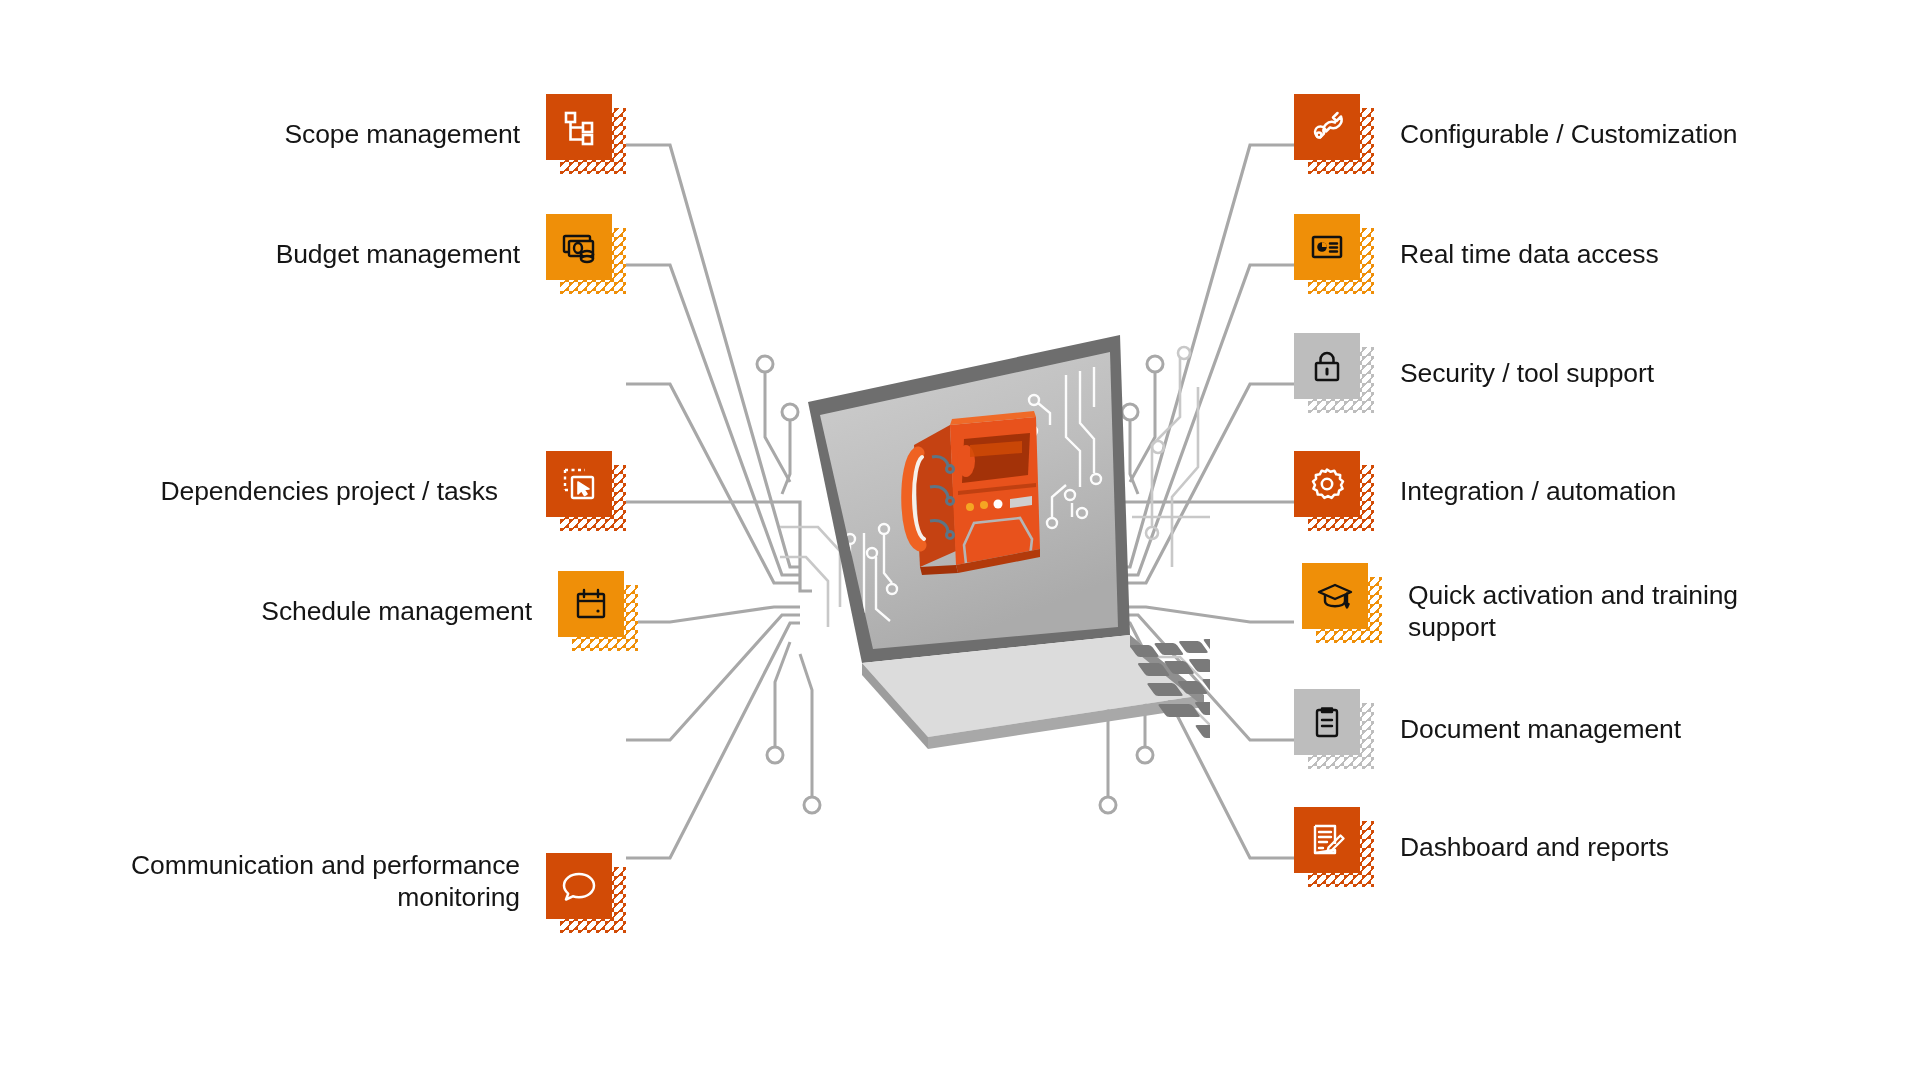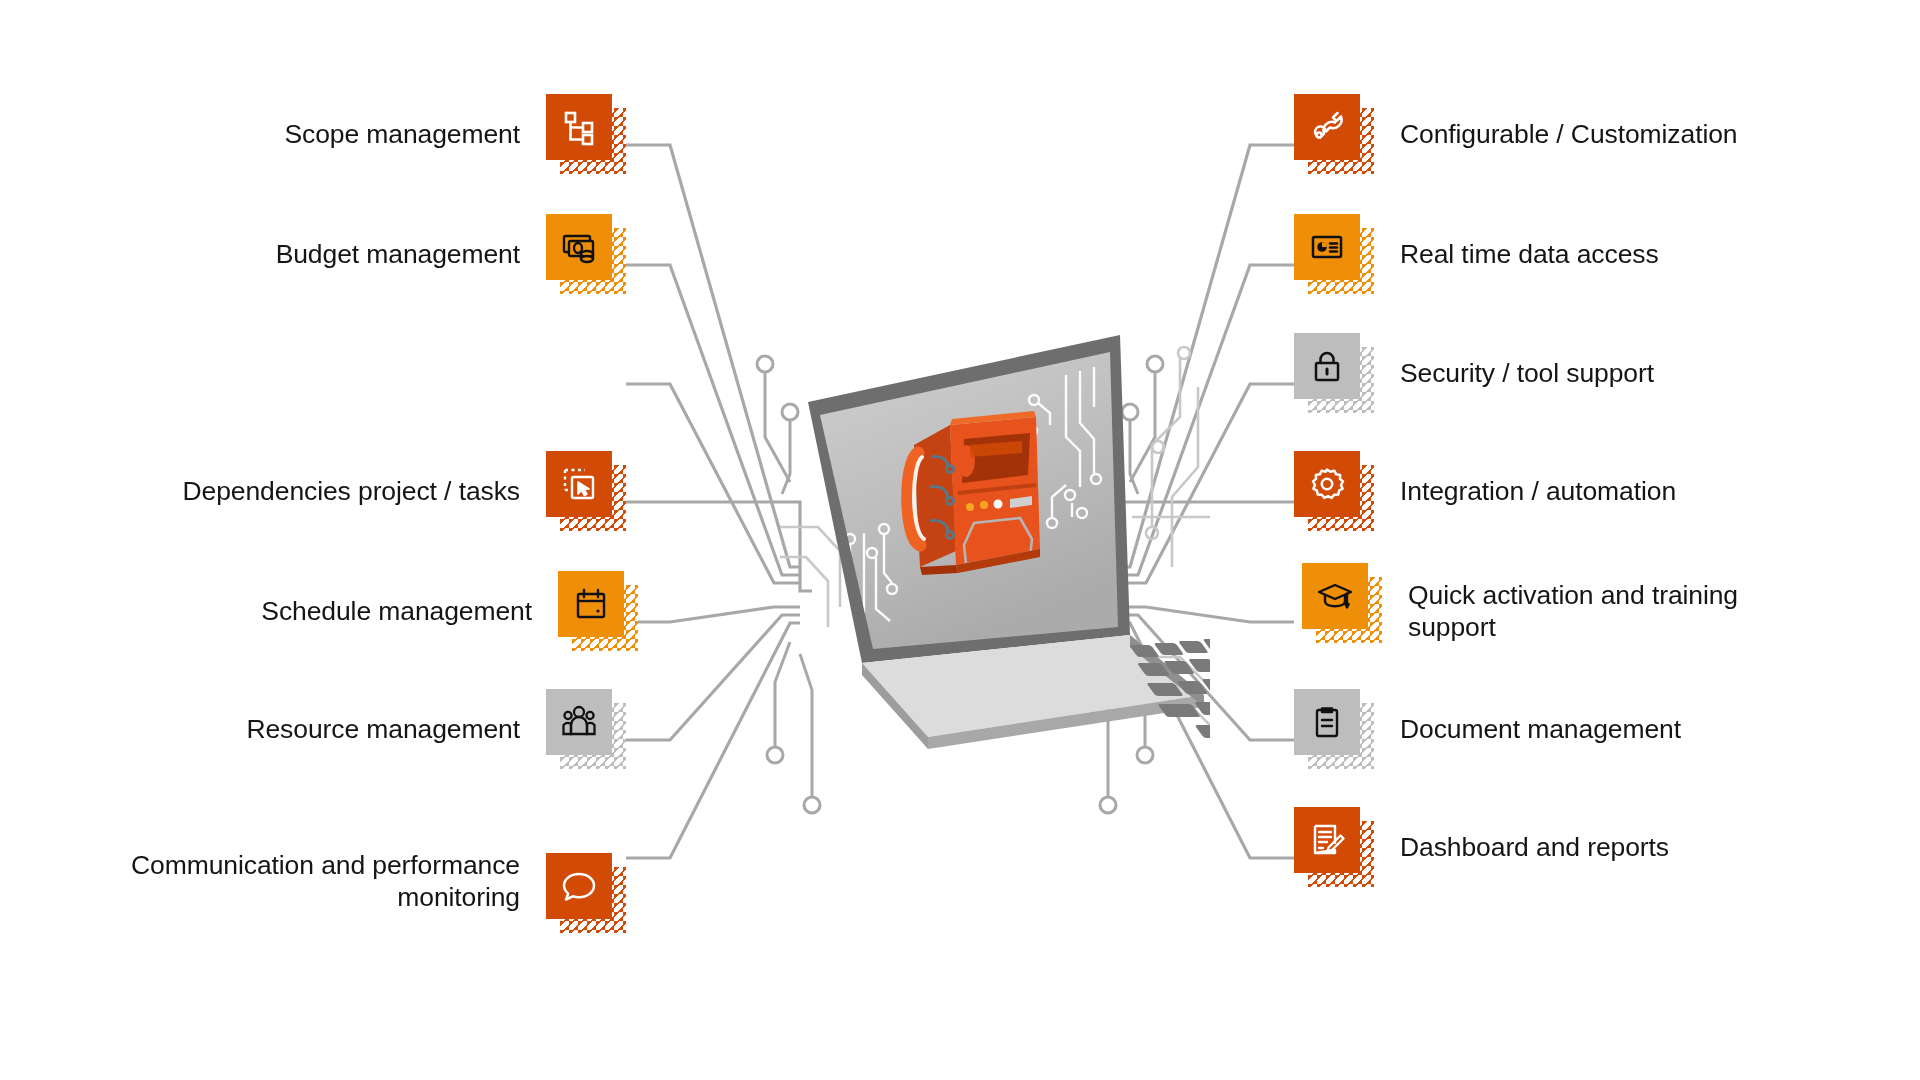--- a/index.html
+++ b/index.html
@@ -291,21 +291,21 @@
           <ellipse cx="19" cy="21" rx="4" ry="5"></ellipse>
           <ellipse cx="28" cy="27" rx="6" ry="3" fill="#ef8f08"></ellipse>
           <path d="M22 27 v5 M34 27 v5"></path>
           <ellipse cx="28" cy="32" rx="6" ry="3" fill="#ef8f08"></ellipse>
         </svg>
       </div>
     </div>
   </div>
 
 
-  <div class="feature left" style="left:0px; width:626px; top:407px;">
+  <div class="feature left" style="left:0px; width:626px; top:407px;gap:22px;">
     <div class="f-label">Dependencies project / tasks</div>
     <div class="tile-wrap">
       <div class="tile-hatch" style="background-image:repeating-linear-gradient(135deg,#d24b06 0 4px,#ffffff 4px 9px);"></div>
       <div class="tile" style="background:#d24b06;">
         <svg width="40" height="40" viewBox="0 0 40 40" fill="none" stroke="#ffffff" stroke-width="2.4">
           <path d="M6 6 H26 M6 6 V26 M6 26 H12" stroke-dasharray="3 3.5"></path>
           <rect x="13" y="13" width="21" height="21" rx="1.5"></rect>
           <path d="M19 18 L19 30 L22.5 26.5 L25.5 31.5 L28 30 L25 25.5 L30 25 Z" fill="#ffffff" stroke-width="1.6" stroke-linejoin="round"></path>
         </svg>
       </div>
@@ -320,36 +320,20 @@
         <svg width="38" height="38" viewBox="0 0 38 38" fill="none" stroke="#111111" stroke-width="2.4">
           <rect x="6" y="9" width="26" height="23" rx="1.5"></rect>
           <path d="M6 16 H32"></path>
           <path d="M12 5 v7 M26 5 v7" stroke-linecap="round"></path>
           <circle cx="26" cy="26" r="1.6" fill="#111111" stroke="none"></circle>
         </svg>
       </div>
     </div>
   </div>
 
-  <div class="feature left" style="left:0px; width:626px; top:645px;">
-    <div class="f-label">Resource management</div>
-    <div class="tile-wrap">
-      <div class="tile-hatch" style="background-image:repeating-linear-gradient(135deg,#bdbdbd 0 4px,#ffffff 4px 9px);"></div>
-      <div class="tile" style="background:#bdbdbd;">
-        <svg width="40" height="40" viewBox="0 0 40 40" fill="none" stroke="#111111" stroke-width="2.3">
-          <circle cx="20" cy="10" r="5"></circle>
-          <circle cx="9" cy="13.5" r="3.6"></circle>
-          <circle cx="31" cy="13.5" r="3.6"></circle>
-          <path d="M12 32 V23 a8 8 0 0 1 16 0 v9 Z"></path>
-          <path d="M12 32 V22 a6 6 0 0 0 -7.5 1 V32 Z"></path>
-          <path d="M28 32 V22 a6 6 0 0 1 7.5 1 V32 Z"></path>
-        </svg>
-      </div>
-    </div>
-  </div>
 
   <div class="feature left" style="left:0px; width:626px; top:789px; height:100px;">
     <div class="f-label">Communication and performance
 monitoring</div>
     <div class="tile-wrap" style="margin-top:24px;">
       <div class="tile-hatch" style="background-image:repeating-linear-gradient(135deg,#d24b06 0 4px,#ffffff 4px 9px);"></div>
       <div class="tile" style="background:#d24b06;">
         <svg width="40" height="40" viewBox="0 0 40 40" fill="none" stroke="#ffffff" stroke-width="2.5" stroke-linejoin="round">
           <path d="M20 8 C28.8 8 35 13.3 35 19.6 C35 25.9 28.8 31.2 20 31.2 C17.8 31.2 15.7 30.9 13.8 30.3 L7 33.5 L9.2 27.6 C6.6 25.5 5 22.7 5 19.6 C5 13.3 11.2 8 20 8 Z"></path>
         </svg>

